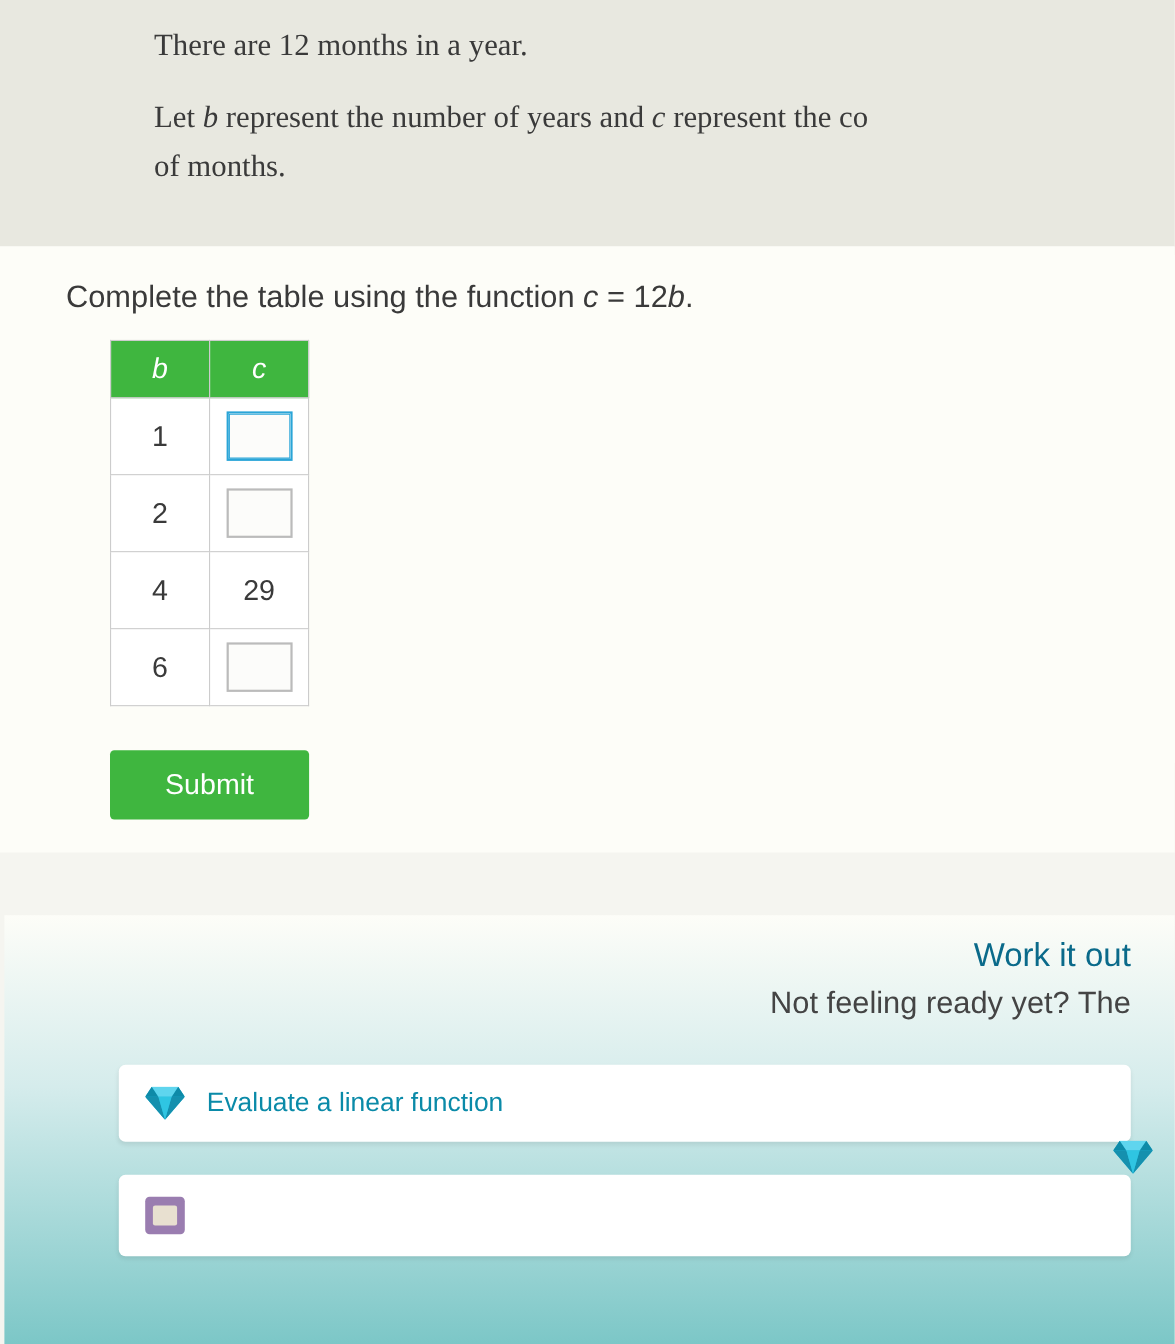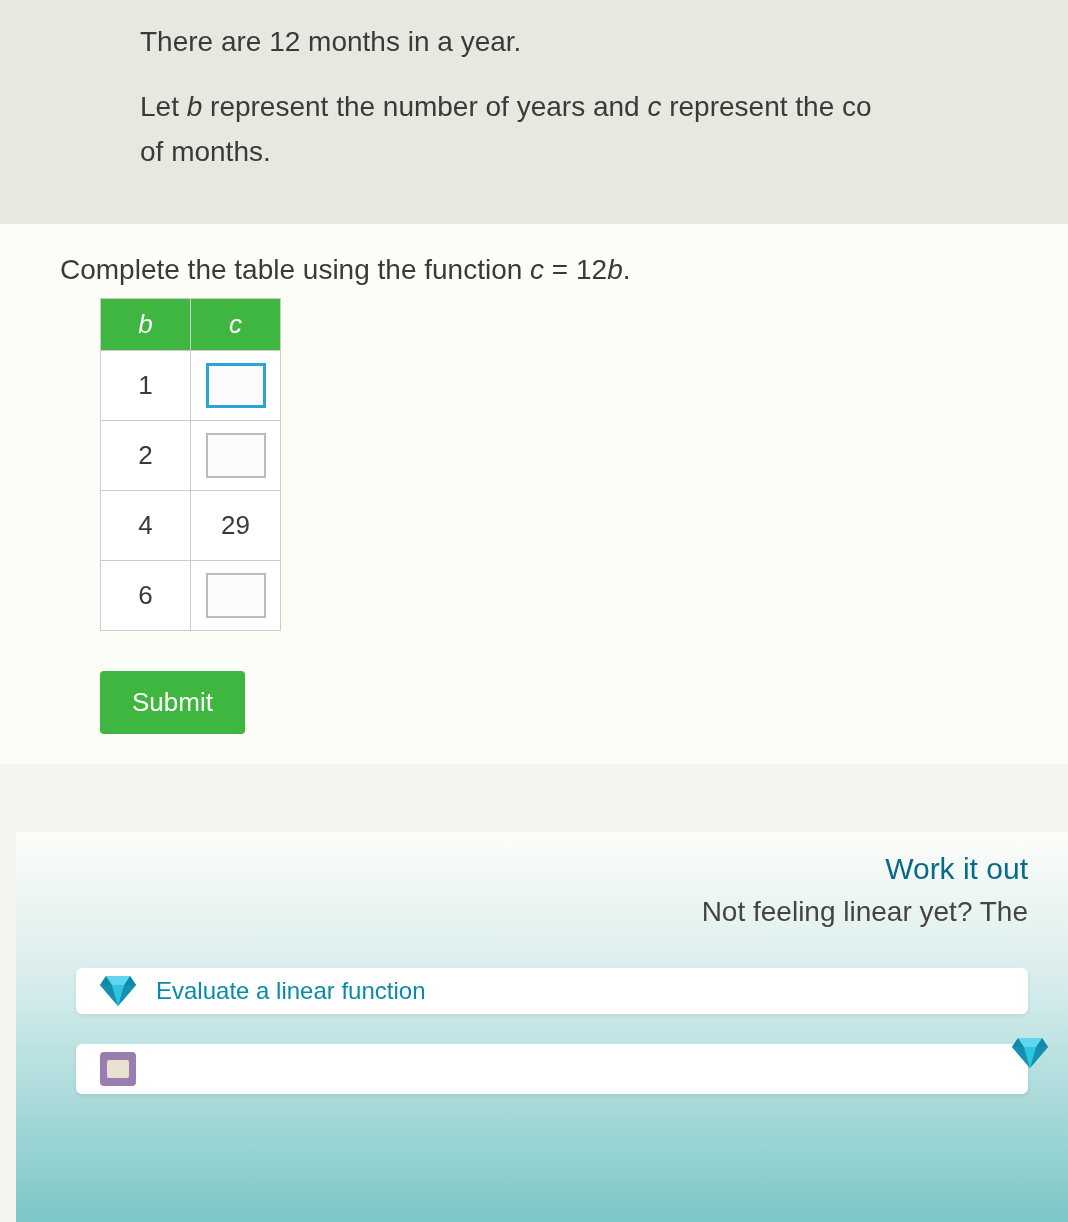--- a/index.html
+++ b/index.html
@@ -10,31 +10,32 @@
       height: 1222px;
       overflow: hidden;
       position: relative;
     }
     .problem-intro {
       background: #e8e8e0;
       padding: 20px 40px 30px 140px;
       color: #3a3a3a;
       font-size: 28px;
       line-height: 1.6;
+      font-family: Liberation Serif, serif;
     }
     .problem-intro p { margin-bottom: 20px; }
     .italic-var { font-style: italic; }
     .main-area {
       padding: 30px 40px 30px 60px;
       background: #fdfdf8;
     }
     .instruction {
       font-size: 28px;
       color: #3a3a3a;
-      margin-bottom: 12px;
+      margin-bottom: 23px;
     }
     .func-table {
       border-collapse: collapse;
       margin-left: 40px;
       margin-bottom: 40px;
       background: #fff;
     }
     .func-table th {
       background: #3fb63f;
       color: #fff;
@@ -65,29 +66,29 @@
     }
     .cell-input.active {
       border: 2px solid #2aa5d8;
       box-shadow: 0 0 0 1px #2aa5d8 inset;
     }
     .submit-btn {
       background: #3fb63f;
       color: #fff;
       border: none;
       font-size: 26px;
-      padding: 16px 32px;
+      padding: 16px 50px;
       margin-left: 40px;
       border-radius: 4px;
       cursor: pointer;
     }
     .footer-area {
       position: absolute;
       bottom: 0;
-      left: 16px;
+      left: 4px;
       right: 0;
       padding: 20px 40px 30px 60px;
       background: linear-gradient(to bottom, #fdfdf8 0%, #d5ecec 40%, #7cc7c7 100%);
       height: 390px;
     }
     .work-it-out {
       text-align: right;
       color: #0a6a8a;
       font-size: 30px;
       margin-bottom: 10px;
@@ -95,26 +96,27 @@
     }
     .not-ready {
       text-align: right;
       color: #444;
       font-size: 28px;
       margin-bottom: 40px;
     }
     .resource-card {
       background: #fff;
       border-radius: 6px;
-      padding: 8px 24px;
+      padding: 20px 24px;
       display: flex;
       align-items: center;
       gap: 20px;
       margin-bottom: 30px;
       box-shadow: 0 2px 4px rgba(0,0,0,0.08);
+      margin-left: 44px;
     }
     .resource-card .label {
       color: #0a8aa8;
       font-size: 24px;
     }
     .gem-icon svg { width: 36px; height: 30px; display: block; }
     .lesson-icon {
       width: 36px; height: 34px;
       background: #9a7db0;
       border-radius: 4px;
@@ -184,21 +186,21 @@
         </td>
       </tr>
     </tbody>
   </table>
 
   <button class="submit-btn">Submit</button>
 </div>
 
 <div class="footer-area">
   <div class="work-it-out">Work it out</div>
-  <div class="not-ready">Not feeling linear yet? The</div>
+  <div class="not-ready">Not feeling ready yet? The</div>
 
   <div class="resource-card">
     <span class="gem-icon">
       <svg viewBox="0 0 36 30">
           <polygon points="6,0 30,0 36,9 18,30 0,9" fill="#1fb5d6"></polygon>
           <polygon points="6,0 12,9 0,9" fill="#0e8aa8"></polygon>
           <polygon points="30,0 36,9 24,9" fill="#0e8aa8"></polygon>
           <polygon points="12,9 18,30 0,9" fill="#1590ae"></polygon>
           <polygon points="24,9 36,9 18,30" fill="#1590ae"></polygon>
           <polygon points="6,0 30,0 24,9 12,9" fill="#5fd5ee"></polygon>

